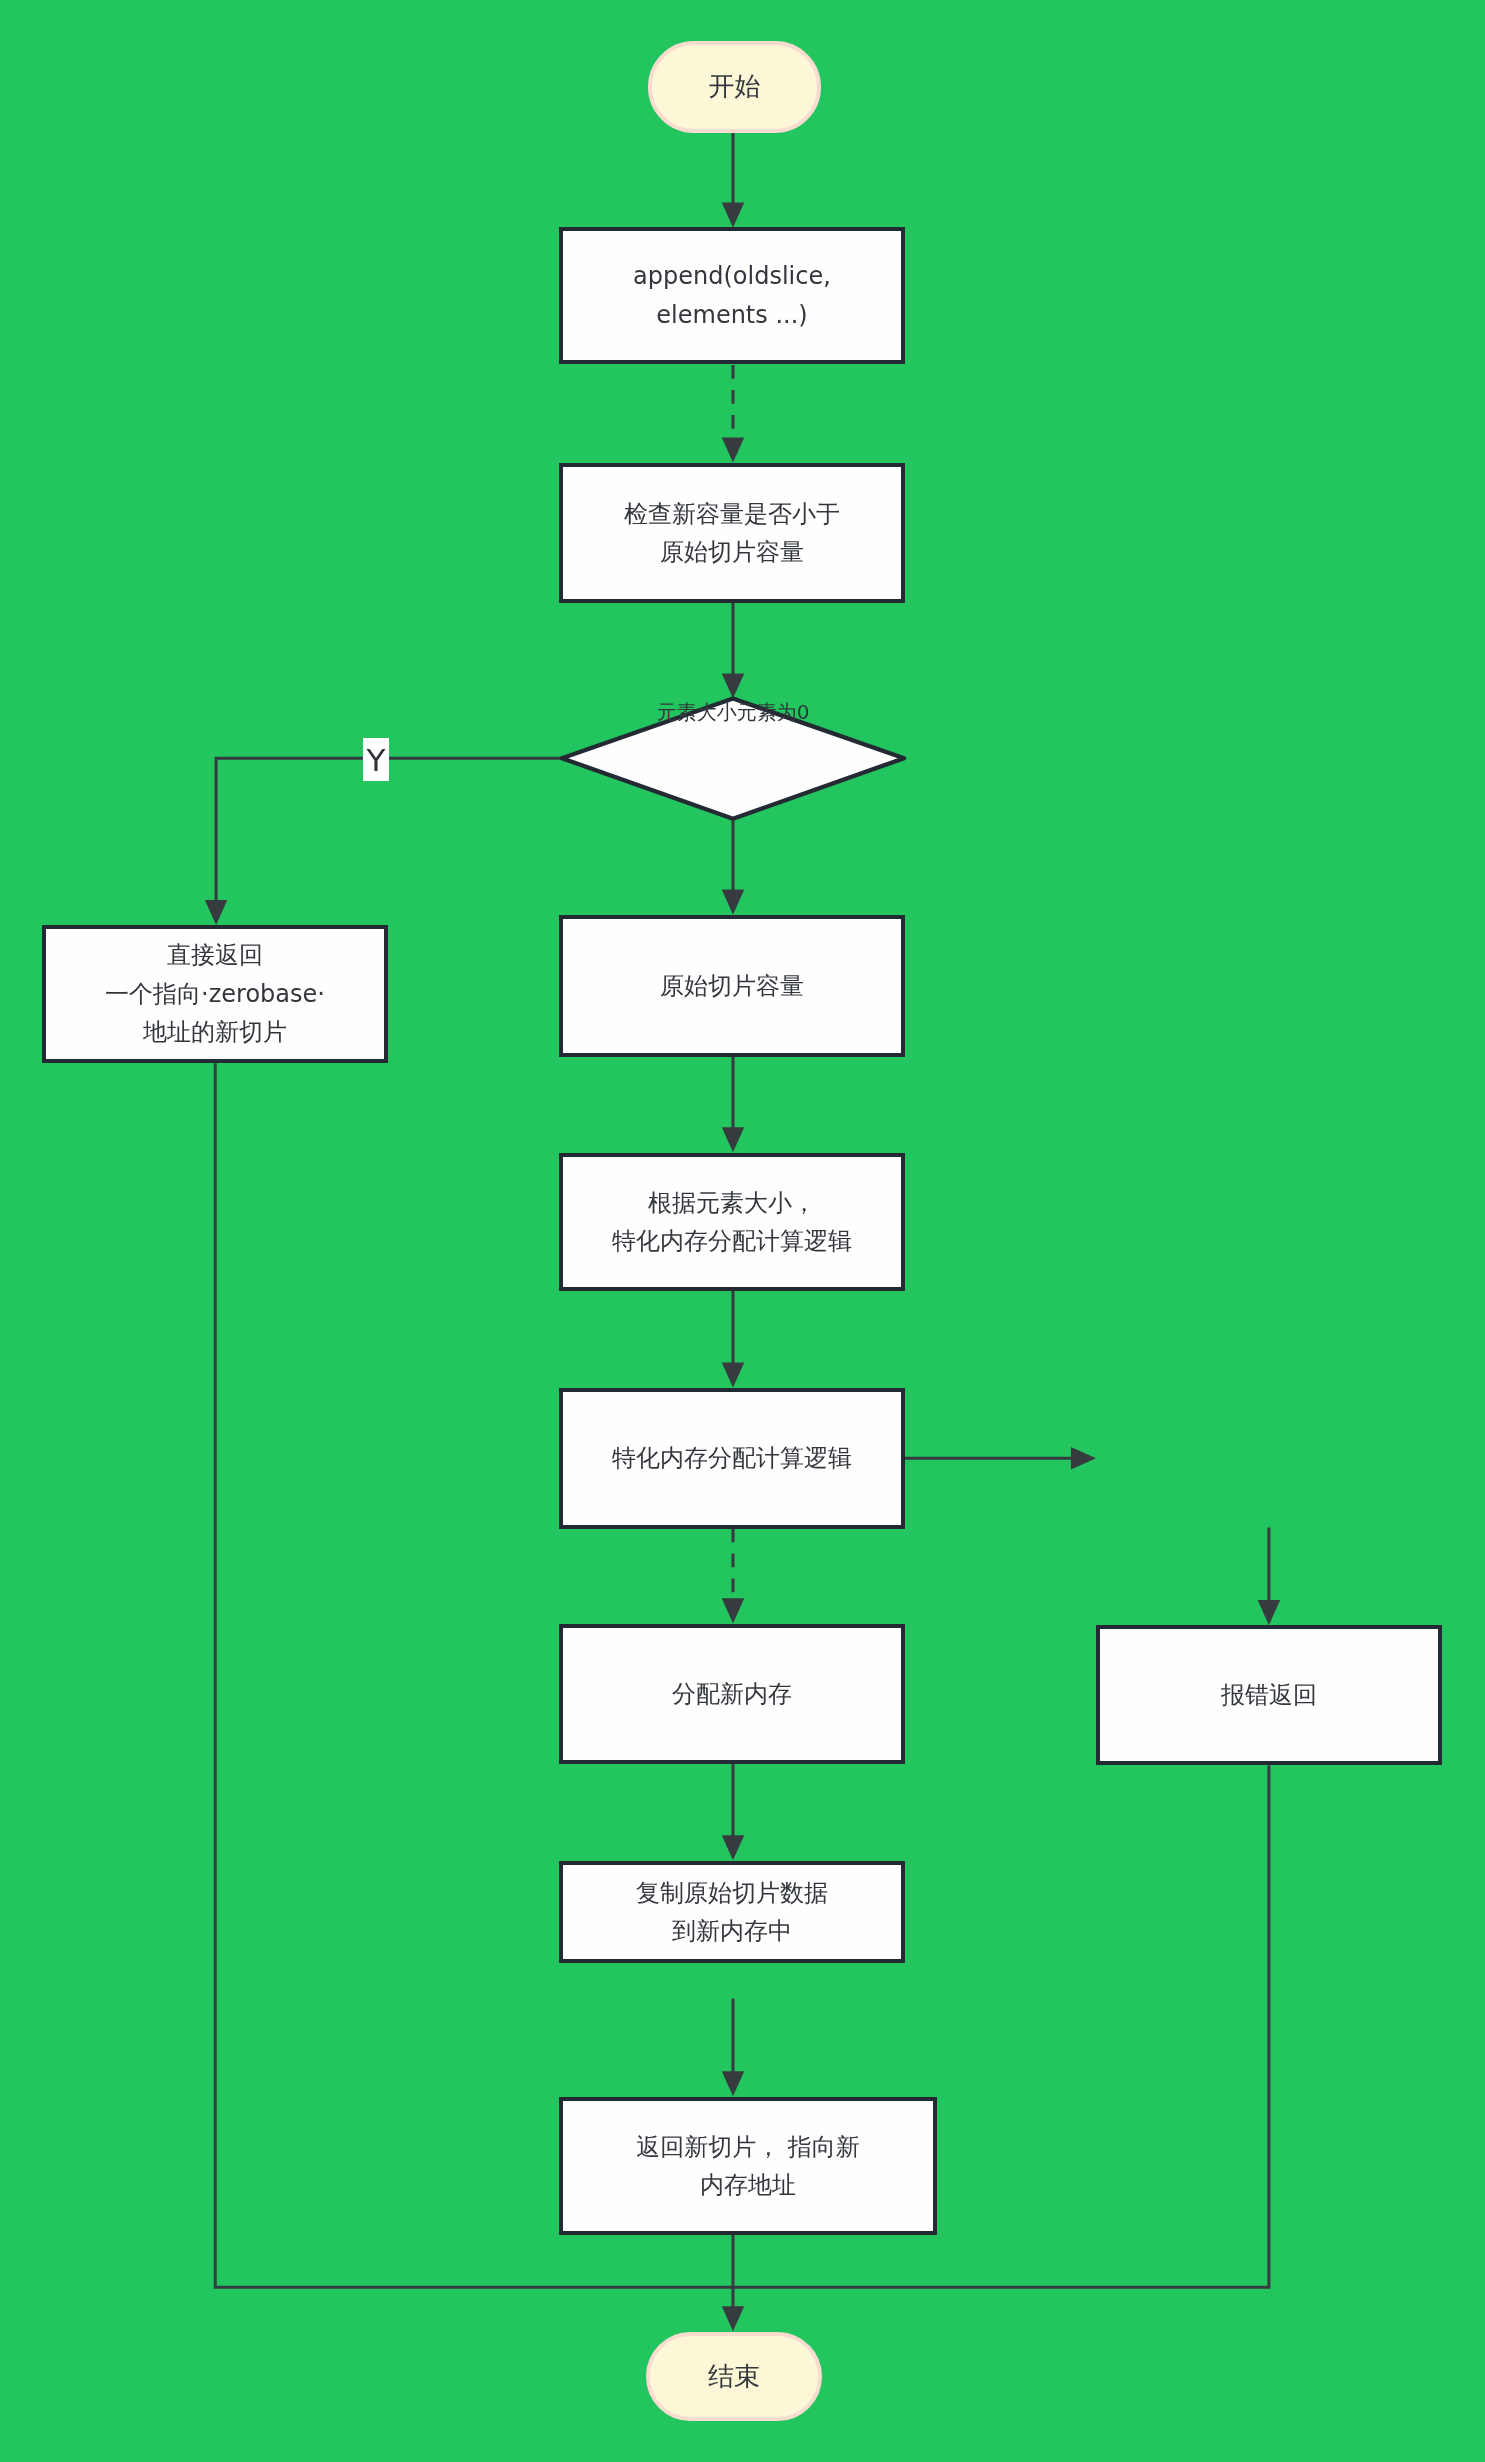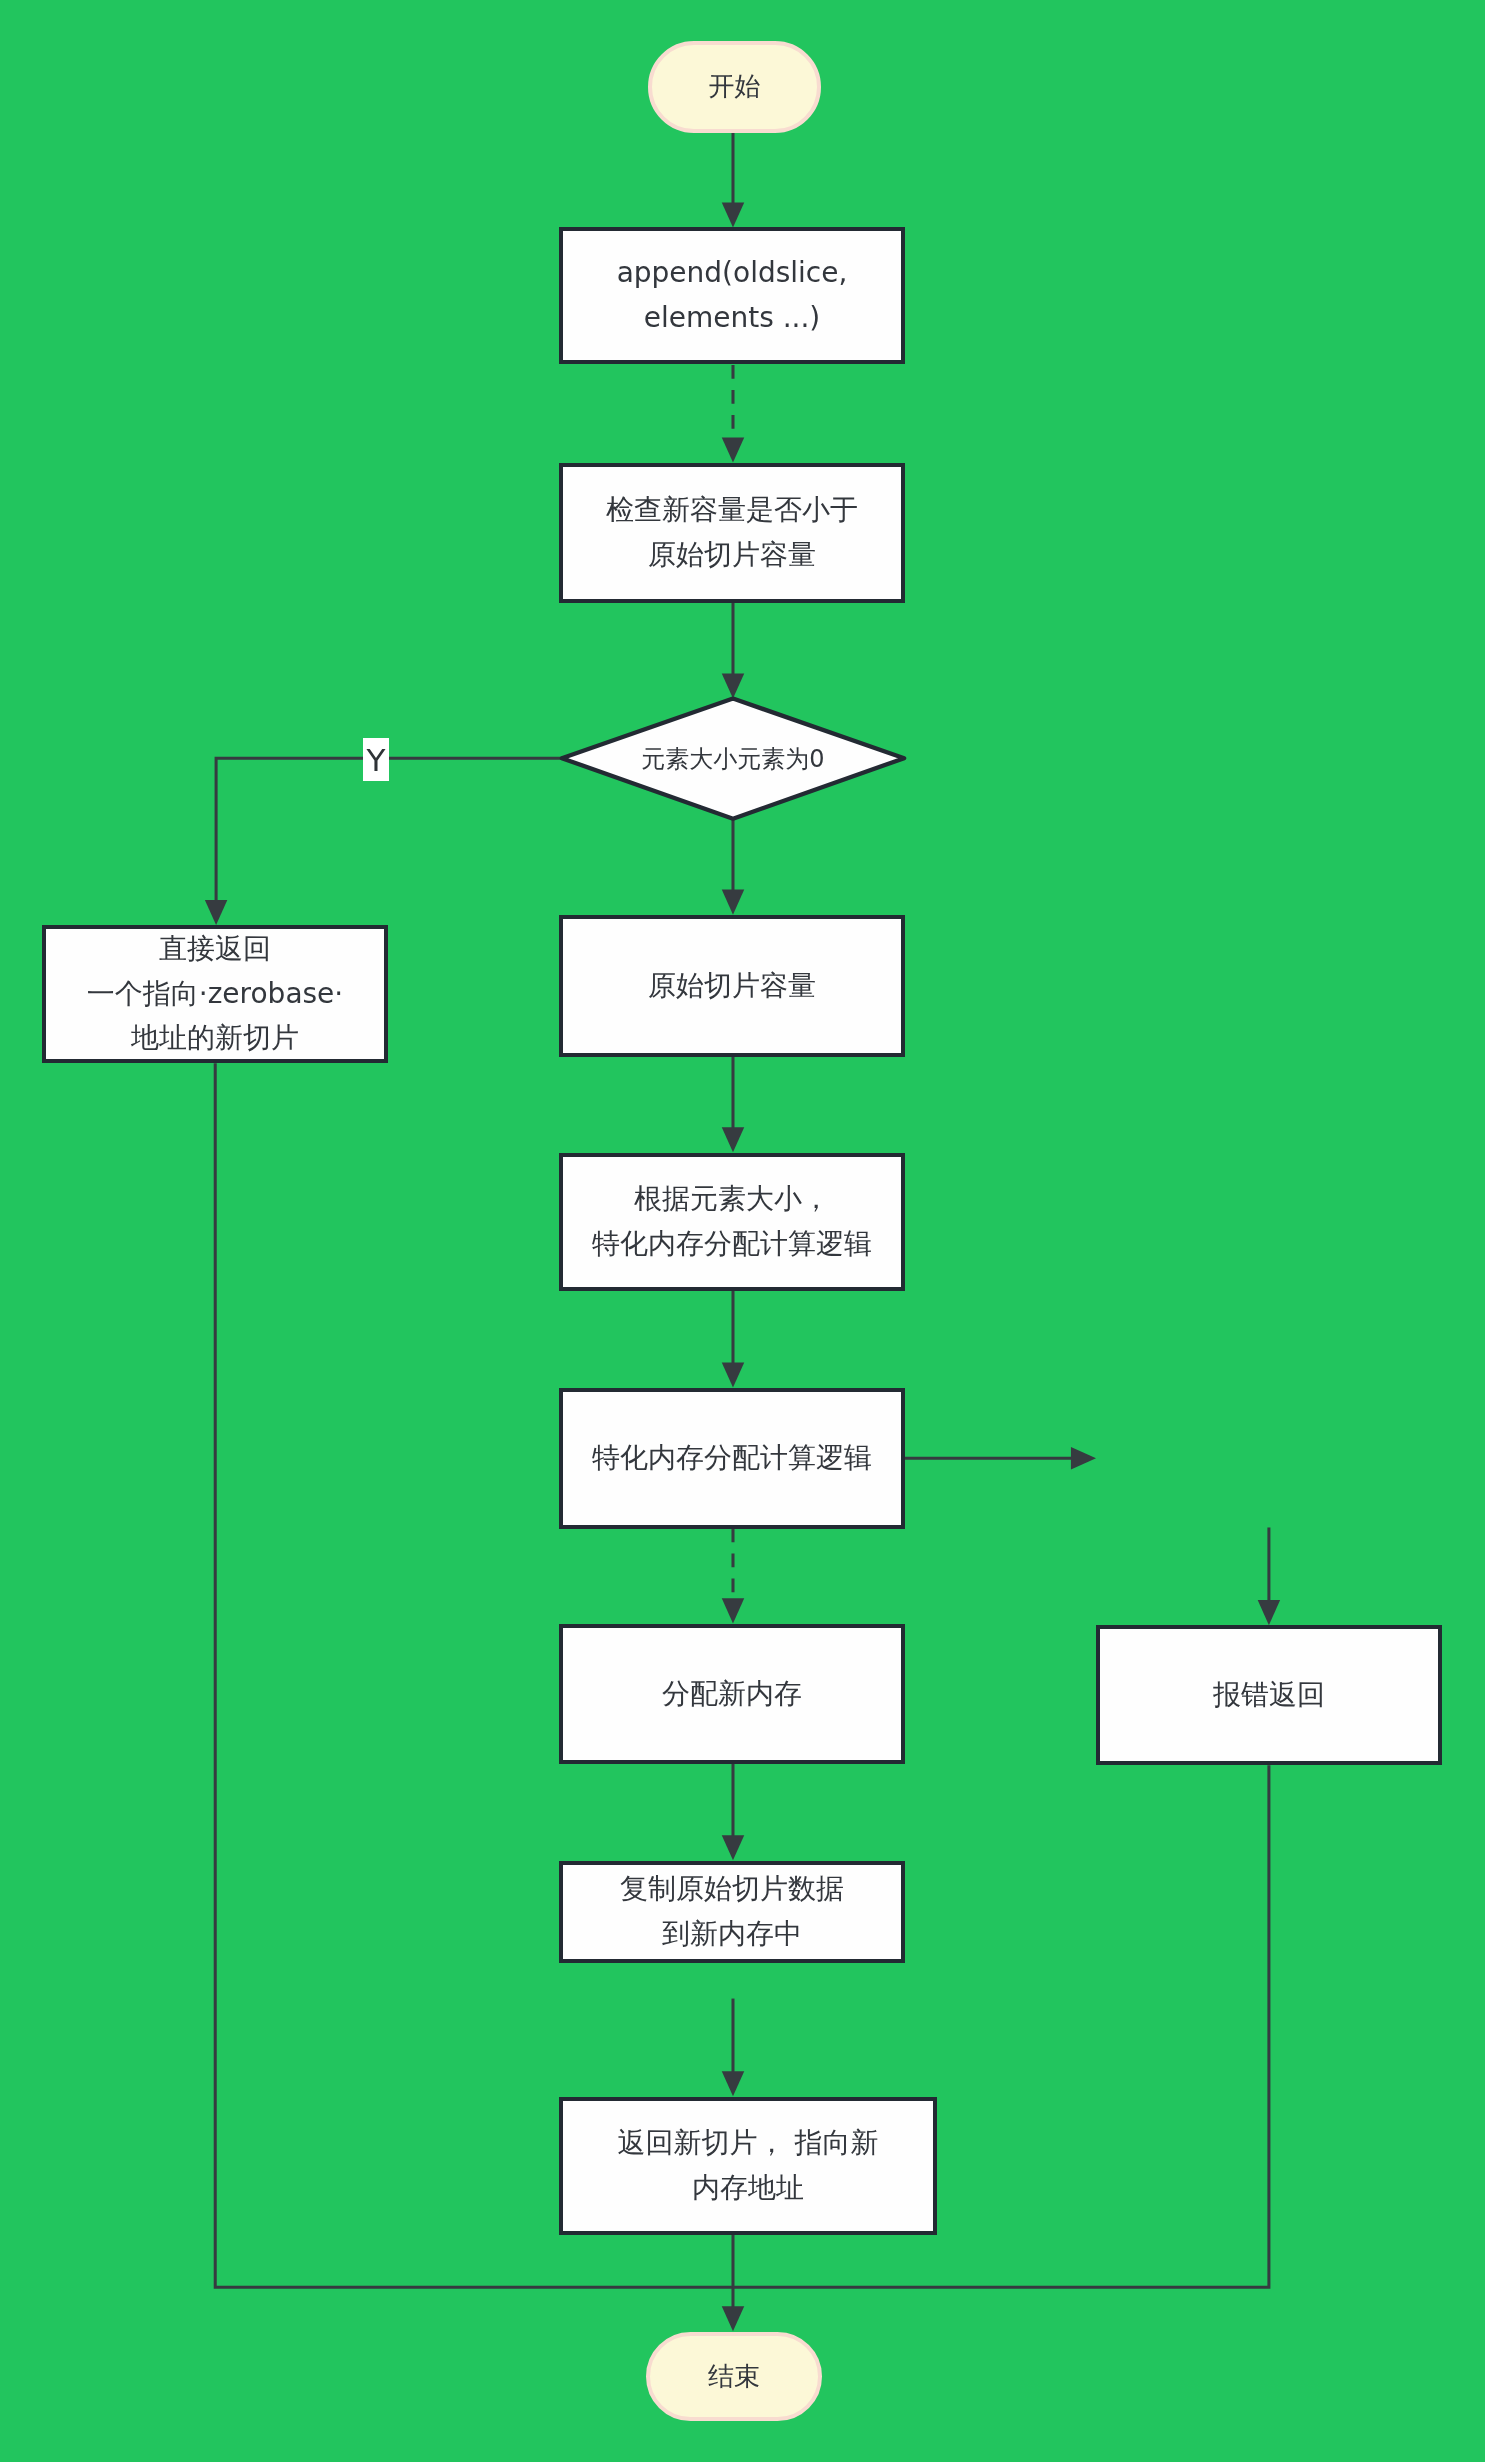--- a/index.html
+++ b/index.html
@@ -24,42 +24,42 @@
   .node {
     position: absolute;
     box-sizing: border-box;
     background: #fefefe;
     border: 4.3px solid #232a33;
     display: flex;
     align-items: center;
     justify-content: center;
     text-align: center;
     color: #33373d;
-    font-size: 28px;
+    font-size: 24px;
     line-height: 1.6;
   }
   .node .label {
     white-space: pre-line;
     display: block;
     width: 100%;
   }
   .terminal {
     background: #fcf8d7;
     border: 4.3px solid #f8dcd0;
     border-radius: 47px;
     font-size: 26px;
   }
   .decision-label {
     position: absolute;
     display: flex;
-    align-items: center;
+    align-items: flex-start;
     justify-content: center;
     text-align: center;
     color: #33373d;
-    font-size: 24px;
+    font-size: 20px;
     background: transparent;
     border: none;
   }
   .edge-label {
     position: absolute;
     background: #ffffff;
     color: #2f3337;
     font-size: 31px;
     display: flex;
     align-items: center;

